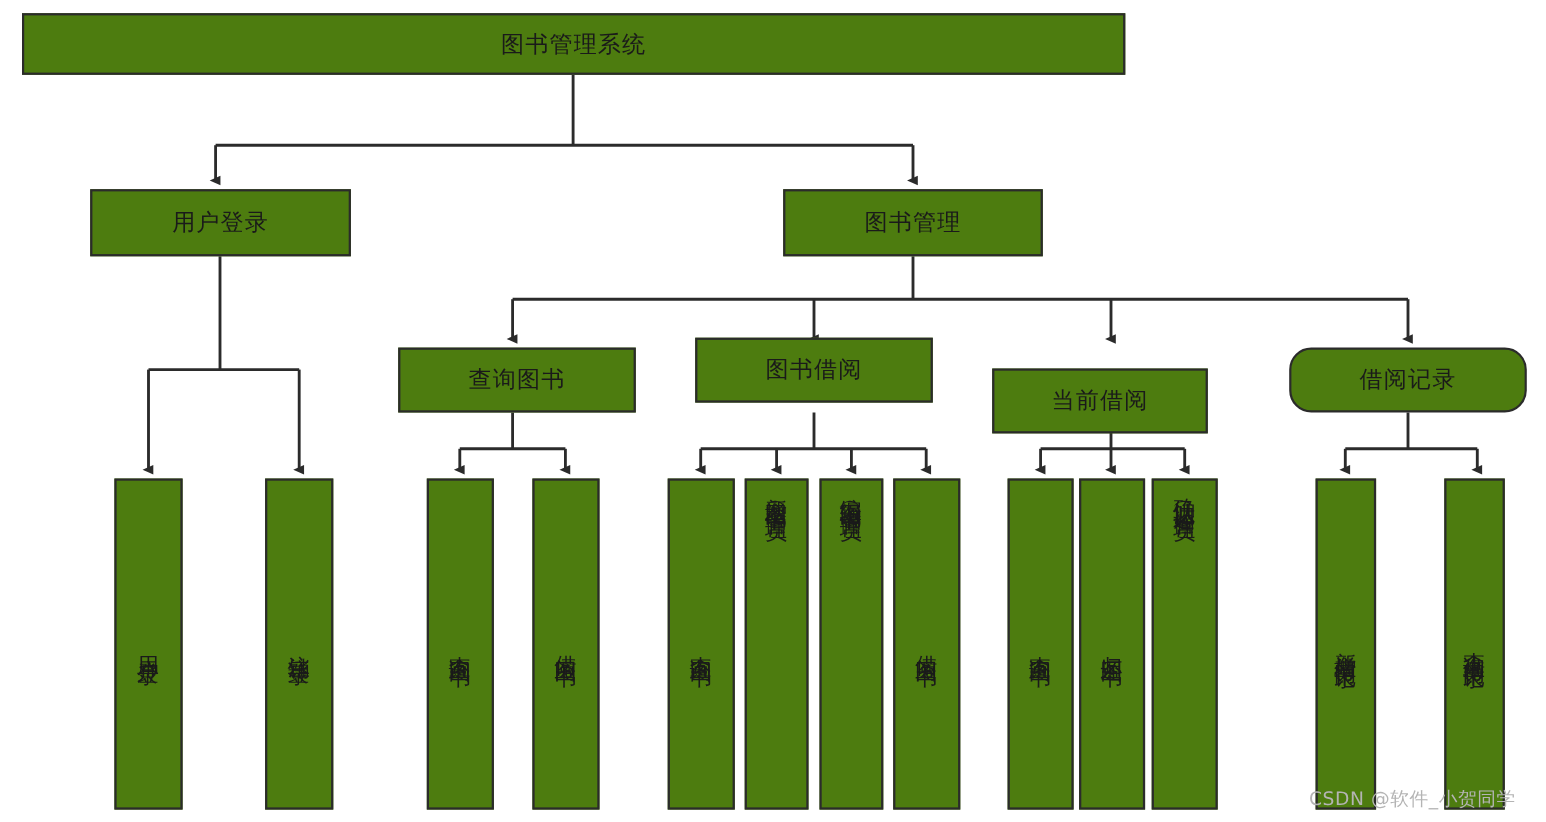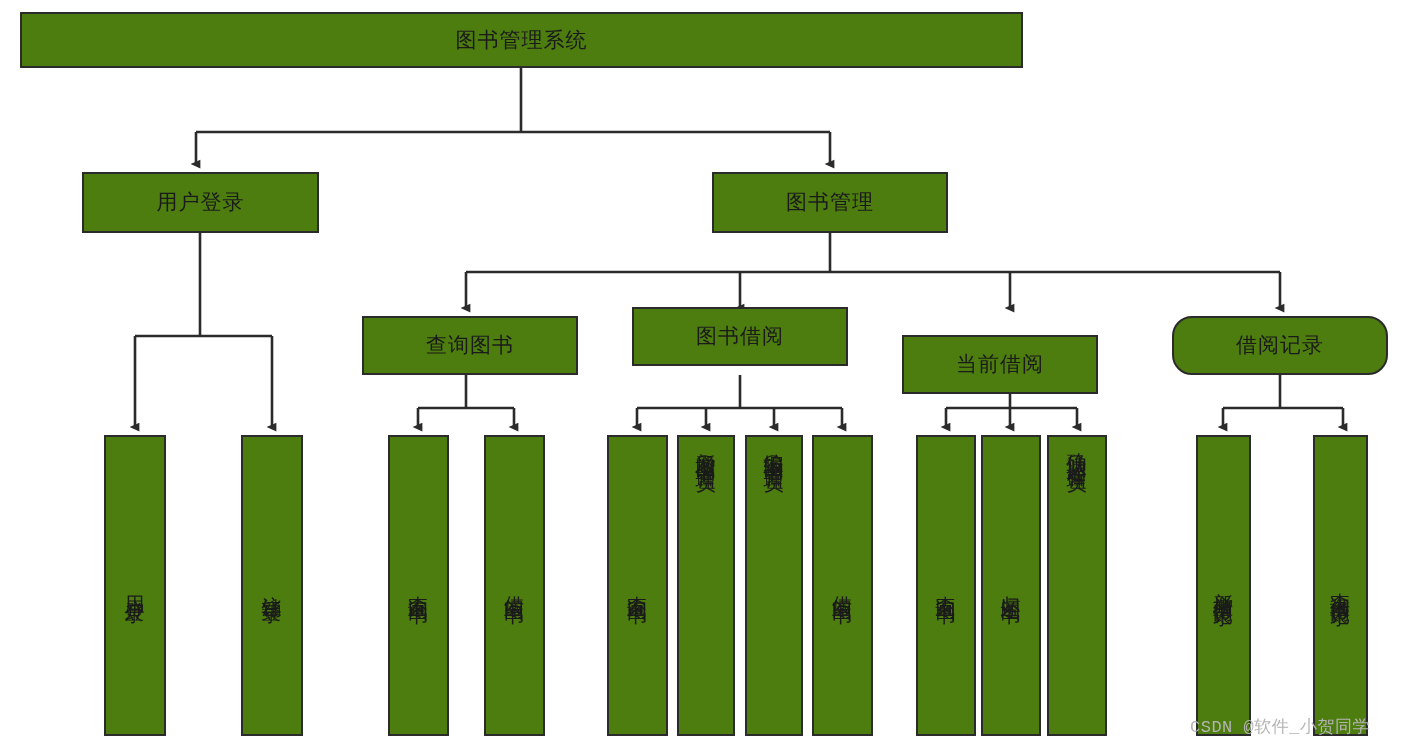--- a/index.html
+++ b/index.html
@@ -193,17 +193,17 @@
   </div>
 
   <div class="node vertical center" style="left:1196px; top:435px; width:55px; height:301px;">
     <span class="label">新增借阅记录</span>
   </div>
 
   <div class="node vertical center" style="left:1313px; top:435px; width:55px; height:301px;">
     <span class="label">查询借阅记录</span>
   </div>
 
-  <div class="watermark" style="left:1190px; top:715px;font-family:Liberation Mono, monospace;">
+  <div class="watermark" style="left:1190px; top:715px;">
     <span>CSDN @软件_小贺同学</span>
   </div>
 
 </div>
 
 </body></html>

